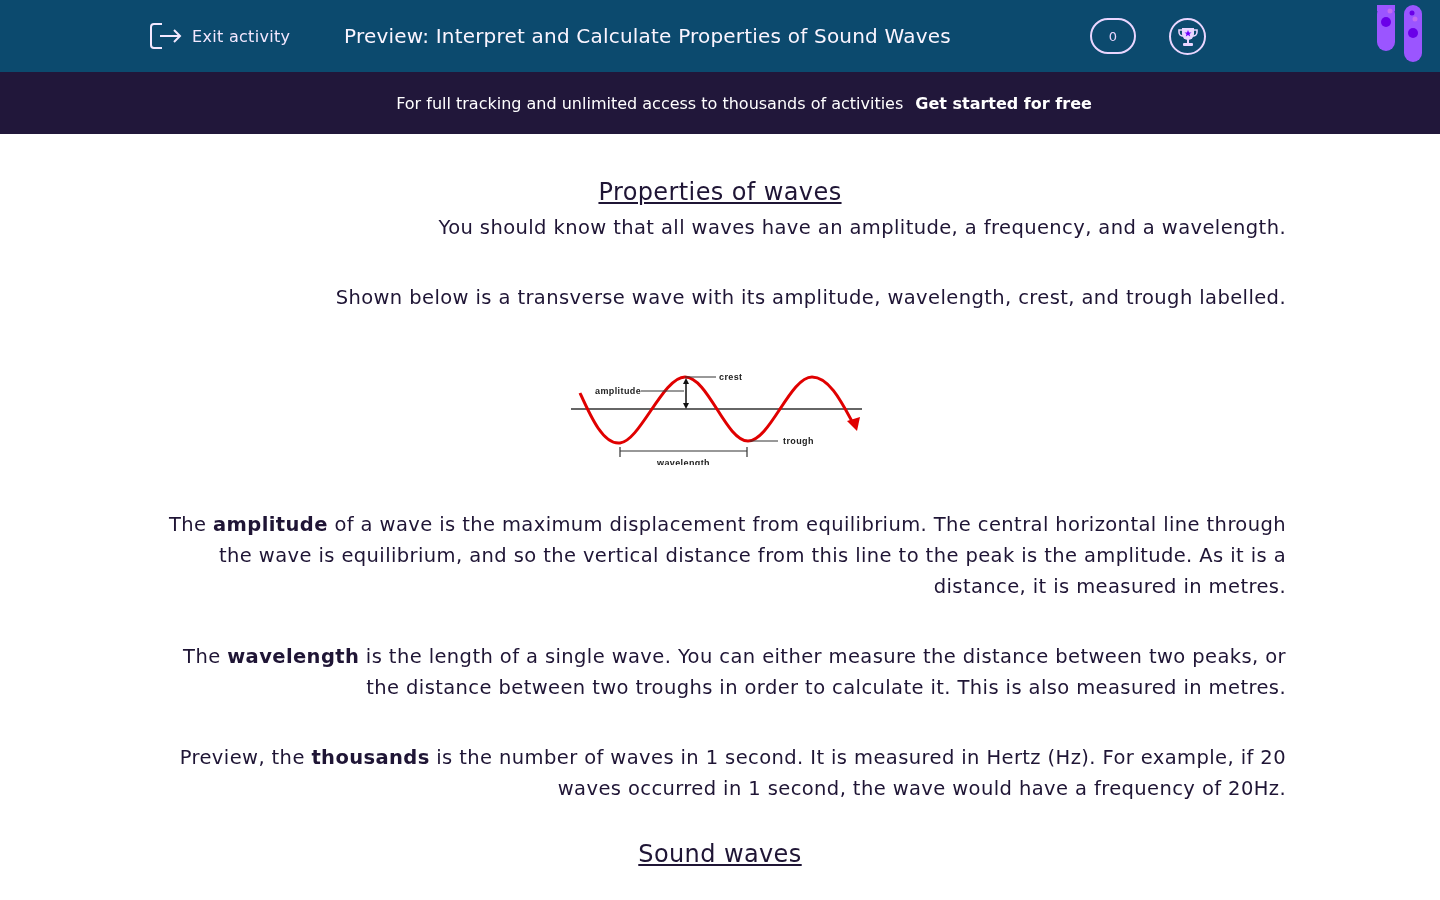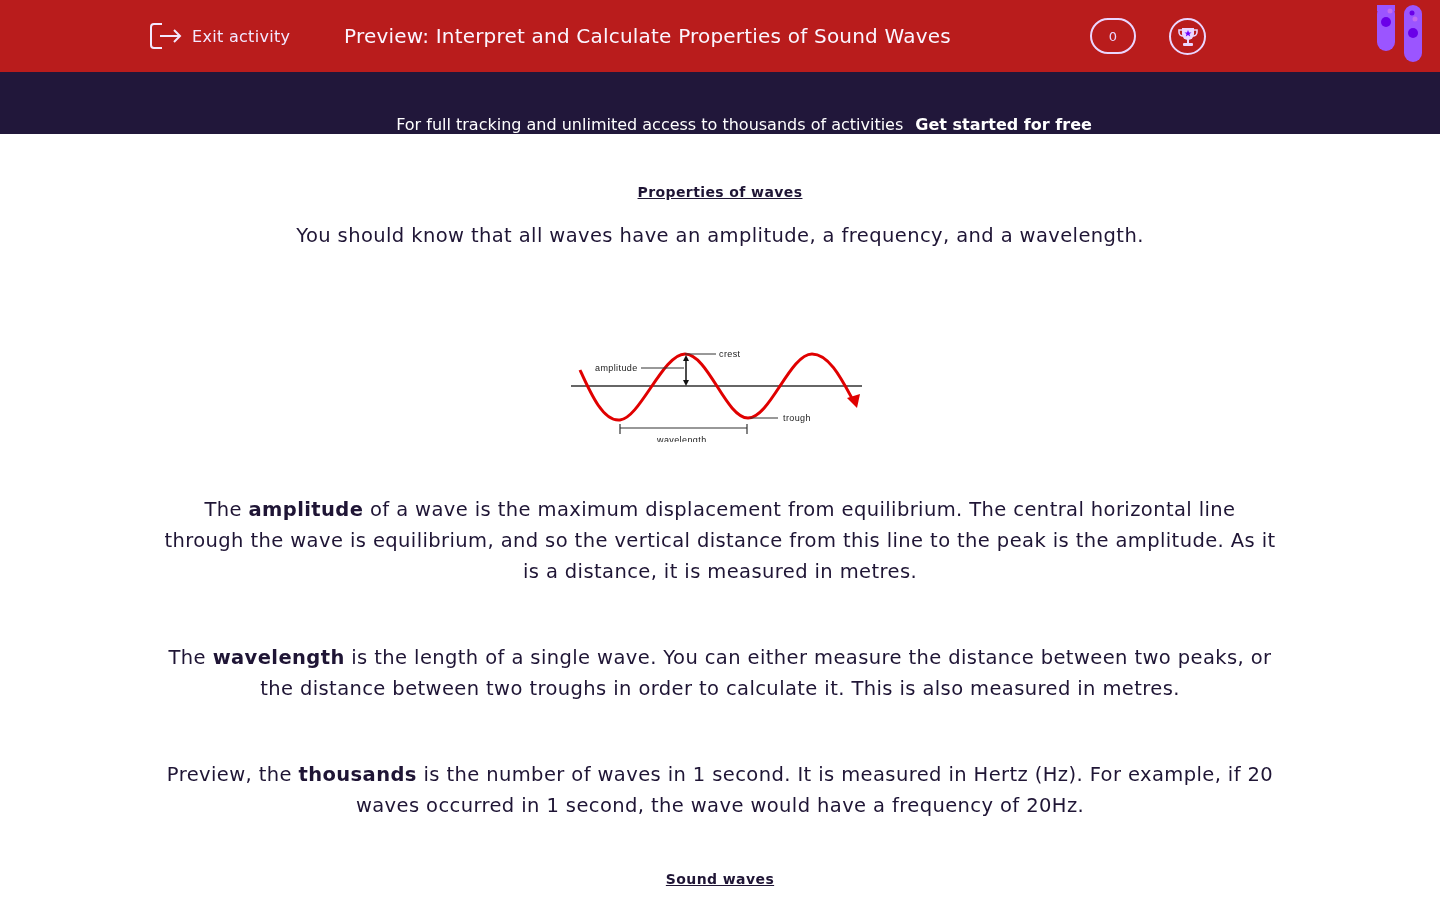--- a/index.html
+++ b/index.html
@@ -1,21 +1,21 @@
 <!DOCTYPE html>
 <html><head>
 <meta charset="utf-8">
 <style>
   * { box-sizing: border-box; margin: 0; padding: 0; }
   html, body { width: 1440px; height: 900px; overflow: hidden; background: #ffffff; }
   body { font-family: "DejaVu Sans", sans-serif; color: #1f1535; }
 
   .topbar {
     position: absolute; left: 0; top: 0; width: 1440px; height: 72px;
-    background: #b91c1c; color: #ffffff;
+    background: #0c4a6e; color: #ffffff;
   }
   .exit {
     position: absolute; left: 149px; top: 22px; height: 28px;
     display: flex; align-items: center; gap: 10px; cursor: pointer;
     color: #f3e8ff; font-size: 16px; letter-spacing: 0.3px;
   }
   .exit svg { width: 33px; height: 28px; }
   .title {
     position: absolute; left: 344px; top: 22px; width: 620px; height: 28px;
     font-size: 20px; font-weight: 400; color: #fbf5ff; white-space: nowrap;
@@ -29,33 +29,33 @@
   .trophy {
     position: absolute; left: 1169px; top: 18px; width: 37px; height: 37px;
     border: 2px solid #ead6ff; border-radius: 50%;
     display: flex; align-items: center; justify-content: center; cursor: pointer;
   }
   .tubes { position: absolute; left: 1376px; top: 5px; width: 48px; height: 58px; }
 
   .banner {
     position: absolute; left: 0; top: 72px; width: 1440px; height: 62px;
     background: #21173a; color: #ffffff; font-size: 16px;
-    display: flex; align-items: flex-end; justify-content: center; gap: 4px; padding-left: 48px;
+    display: flex; align-items: center; justify-content: center; gap: 4px; padding-left: 48px;
   }
   .banner b { font-weight: bold; cursor: pointer; margin-left: 8px; }
 
   .content {
     position: absolute; left: 150px; top: 177px; width: 1140px;
     text-align: center; font-size: 19.5px; line-height: 31px; color: #1f1535;
     letter-spacing: 0.4px;
   }
-  .content h3 { font-size: 14px; font-weight: bold; text-decoration: underline; line-height: 31px; }
-  .content p { margin: 12px; }
+  .content h3 { font-size: 24px; font-weight: normal; text-decoration: underline; line-height: 31px; }
+  .content p { margin: 4px; text-align: right; }
   .gap { height: 31px; }
-  .figure { height: 188px; position: relative; }
+  .figure { height: 188px; position: relative; font-weight: bold; }
   .figure svg { position: absolute; left: 418px; top: 38px; }
 </style>
 </head>
 <body>
 
 <div class="topbar">
   <div class="exit">
     <svg viewBox="0 0 33 28" fill="none" stroke="#f3e8ff" stroke-width="2">
       <path d="M13 2 H5 a3 3 0 0 0 -3 3 V23 a3 3 0 0 0 3 3 H13"></path>
       <path d="M11 14 H31"></path>
@@ -89,20 +89,21 @@
 
 <div class="banner">
   <span>For full tracking and unlimited access to thousands of activities</span>
   <b>Get started for free</b>
 </div>
 
 <div class="content">
   <h3>Properties of waves</h3>
   <p>You should know that all waves have an amplitude, a frequency, and a wavelength.</p>
   <div class="gap"></div>
+  <p>Shown below is a transverse wave with its amplitude, wavelength, crest, and trough labelled.</p>
 
   <div class="figure">
     <svg width="300" height="110" viewBox="0 0 300 110">
       <line x1="3" y1="54" x2="294" y2="54" stroke="#333" stroke-width="1.5"></line>
       <path d="M12 38 C 22 60, 35 90, 52 88 C 72 86, 95 22, 117 22 C 140 22, 158 86, 180 86 C 202 86, 222 22, 244 22 C 262 22, 275 50, 286 70" fill="none" stroke="#e00000" stroke-width="3"></path>
       <polygon points="279,66 292,62 289,76" fill="#e00000"></polygon>
       <line x1="117" y1="22" x2="148" y2="22" stroke="#333" stroke-width="1"></line>
       <text x="151" y="25" font-size="9" font-family="Liberation Sans, sans-serif" fill="#222">crest</text>
       <line x1="118" y1="26" x2="118" y2="51" stroke="#111" stroke-width="1.5"></line>
       <polygon points="115,29 118,23 121,29" fill="#111"></polygon>

